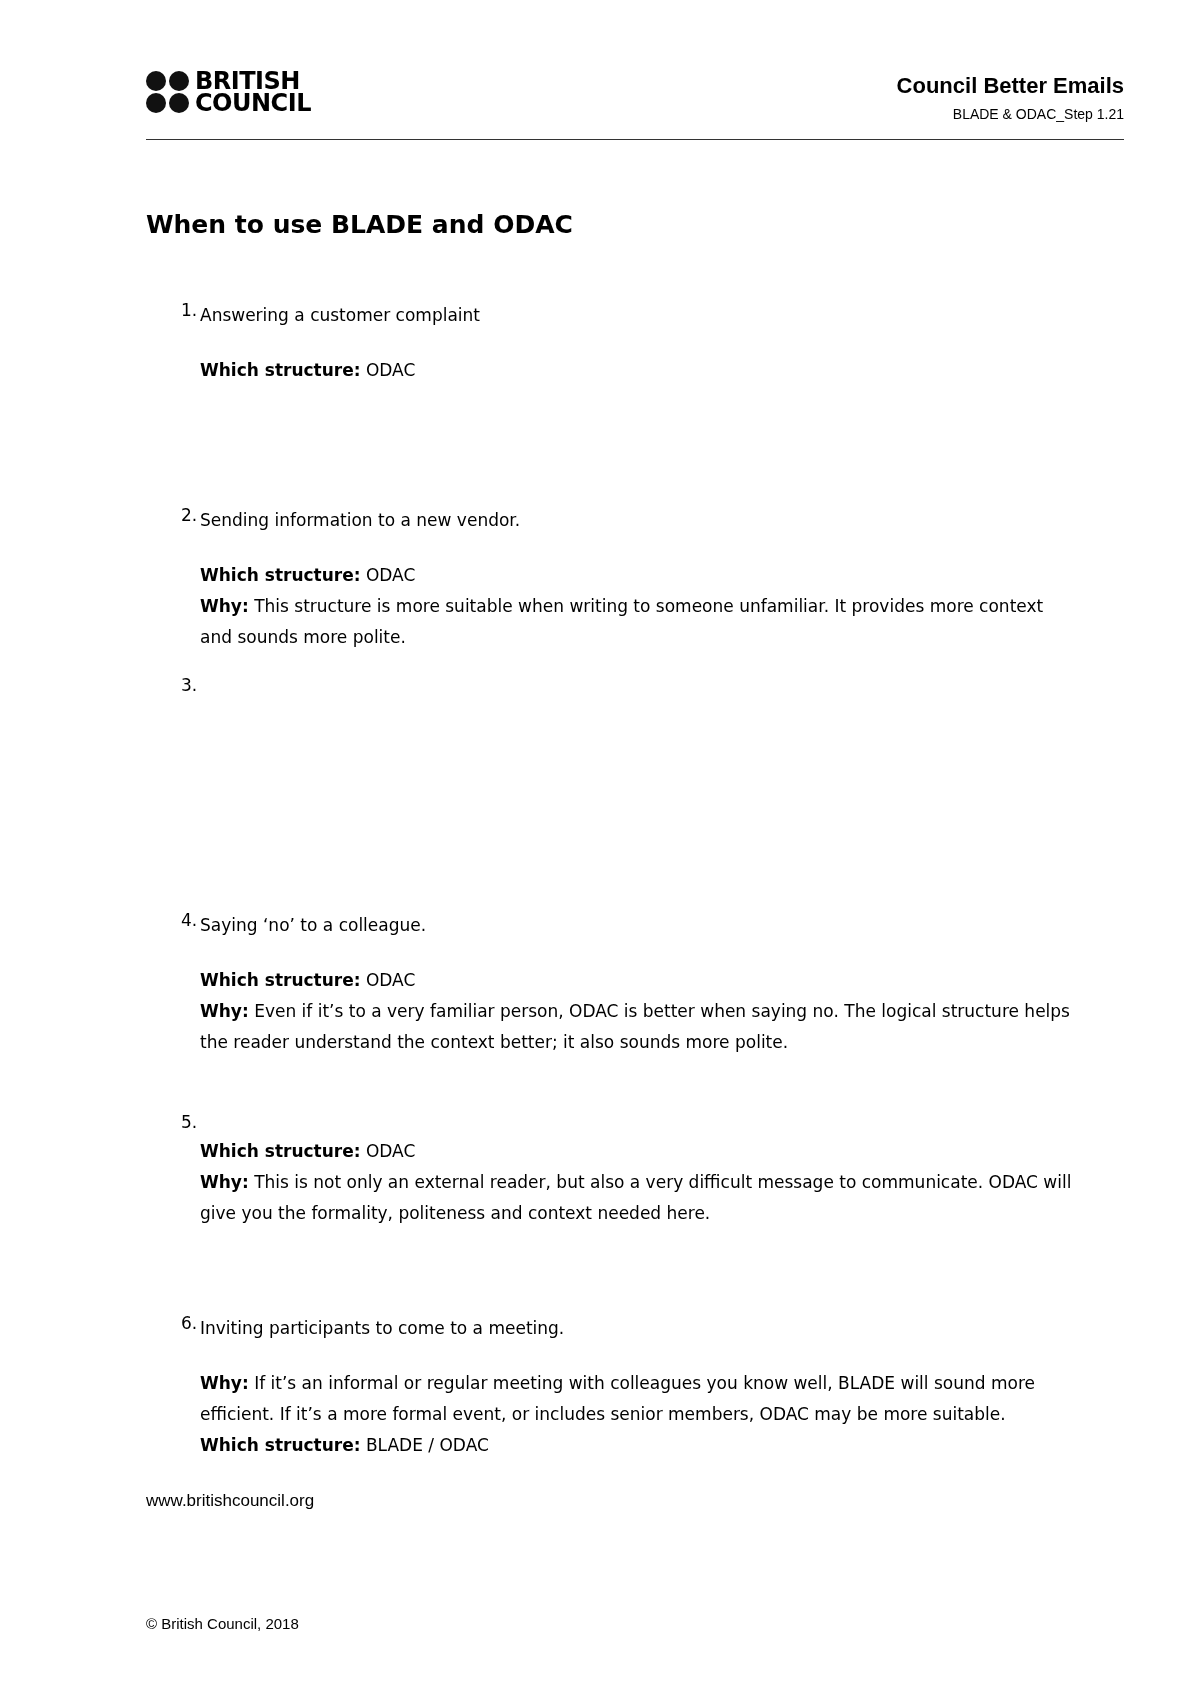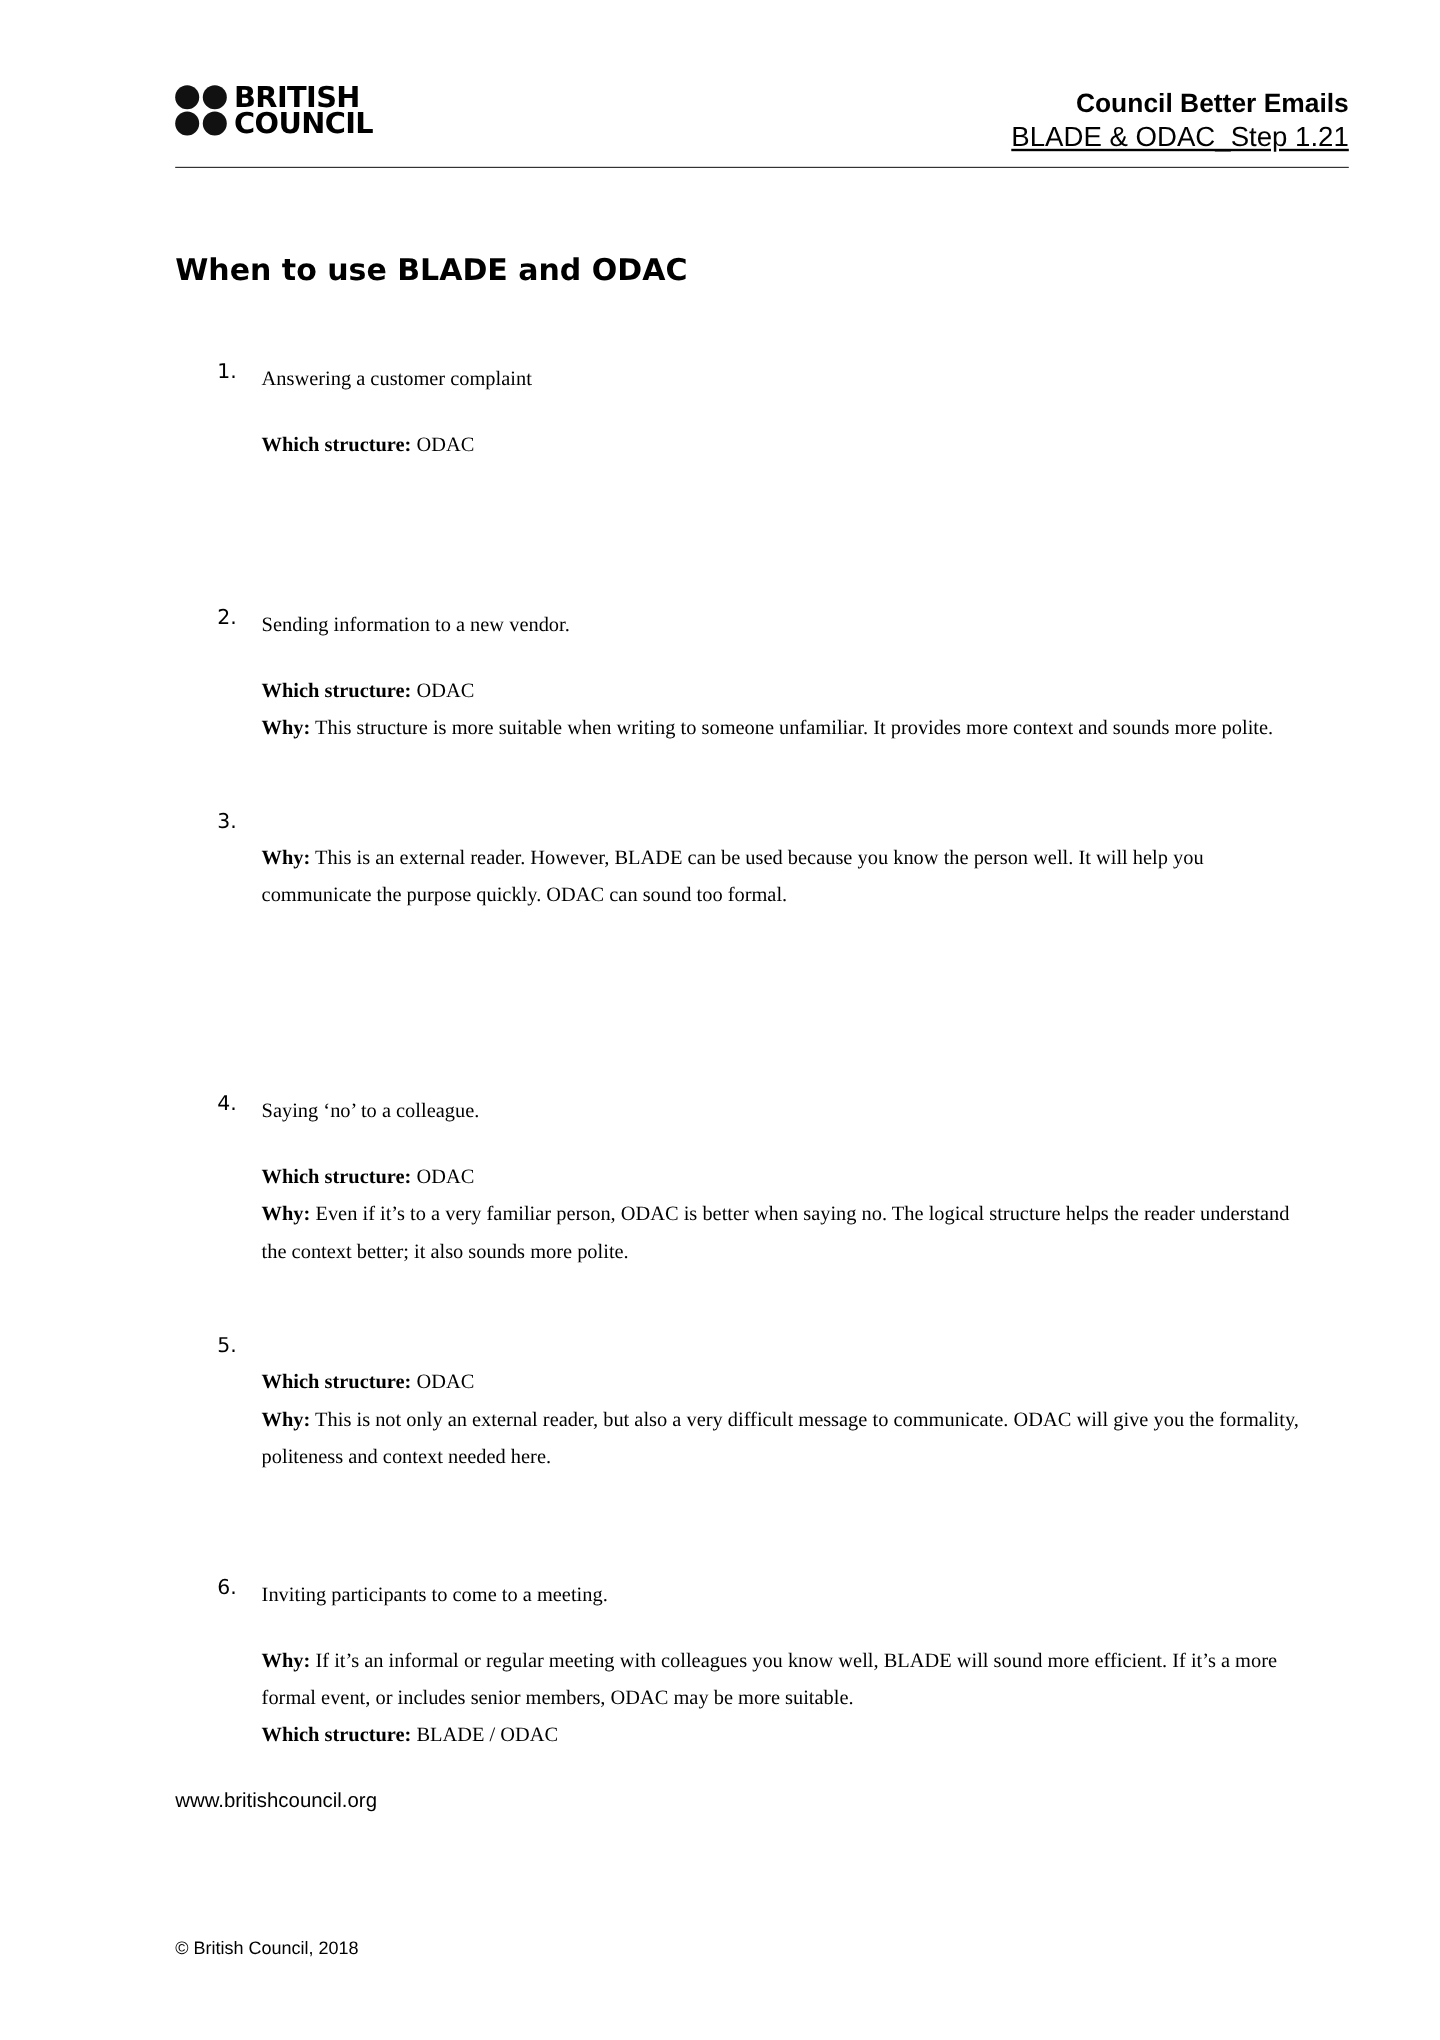--- a/index.html
+++ b/index.html
@@ -6,30 +6,30 @@
   body { width: 1200px; height: 1700px; position: relative; overflow: hidden; color: #000; }
   .page { position: absolute; left: 0; top: 0; width: 1200px; height: 1328px; }
 
   .logo { position: absolute; left: 146px; top: 70px; display: flex; align-items: center; }
   .dots { display: grid; grid-template-columns: 20px 20px; grid-template-rows: 20px 20px; gap: 2px 3px; margin-right: 6px; }
   .dot { width: 20px; height: 20px; border-radius: 50%; background: #111; }
   .logo-text { font-family: "DejaVu Sans", sans-serif; font-weight: bold; font-size: 24px; line-height: 22px; letter-spacing: -0.5px; }
 
   .header-right { position: absolute; right: 76px; top: 72px; text-align: right; font-family: "Liberation Sans", sans-serif; }
   .hr-title { font-weight: bold; font-size: 22px; line-height: 28px; }
-  .hr-sub { font-size: 23px; line-height: 28px; text-decoration: underline; }
+  .hr-sub { font-size: 14px; line-height: 28px; }
 
   .rule { position: absolute; left: 146px; top: 139px; width: 978px; height: 1px; background: #333; }
 
   .doc-title { position: absolute; left: 146px; top: 210px; font-family: "DejaVu Sans", sans-serif; font-weight: bold; font-size: 25px; }
 
   .list { position: absolute; left: 146px; top: 300px; width: 940px; font-family: "DejaVu Sans", sans-serif; font-size: 17px; }
   .item { position: absolute; left: 0; width: 940px; }
   .num { position: absolute; left: 35px; width: 30px; }
-  .body { position: absolute; left: 72px; width: 880px; line-height: 31px; font-family: Liberation Serif, serif; }
+  .body { position: absolute; left: 54px; width: 880px; line-height: 31px; }
   .q { line-height: 31px; }
   .gap { height: 24px; }
   .b { font-weight: bold; }
 
   .footer { position: absolute; left: 146px; font-family: "Liberation Sans", sans-serif; }
   .f-url { top: 1491px; font-size: 17px; }
   .f-copy { top: 1615px; font-size: 15px; }
 </style>
 </head>
 <body>
@@ -75,21 +75,20 @@
         <div class="gap"></div>
         <div><span class="b">Which structure:</span> <span>ODAC</span></div>
         <div><span class="b">Why:</span> <span>This structure is more suitable when writing to someone unfamiliar. It provides more context and sounds more polite.</span></div>
       </div>
     </div>
 
     <div class="item" style="top:375px">
       <span class="num">3.</span>
       <div class="body">
         <div class="gap"></div>
-        <div><span class="b">Why:</span> <span>This is an external reader. However, BLADE can be used because you know the person well. It will help you communicate the purpose quickly.  ODAC can sound too formal.</span></div>
       </div>
     </div>
 
     <div class="item" style="top:610px">
       <span class="num">4.</span>
       <div class="body">
         <div class="q">Saying ‘no’ to a colleague.</div>
         <div class="gap"></div>
         <div><span class="b">Which structure:</span> <span>ODAC</span></div>
         <div><span class="b">Why:</span> <span>Even if it’s to a very familiar person, ODAC is better when saying no. The logical structure helps the reader understand the context better; it also sounds more polite.</span></div>

